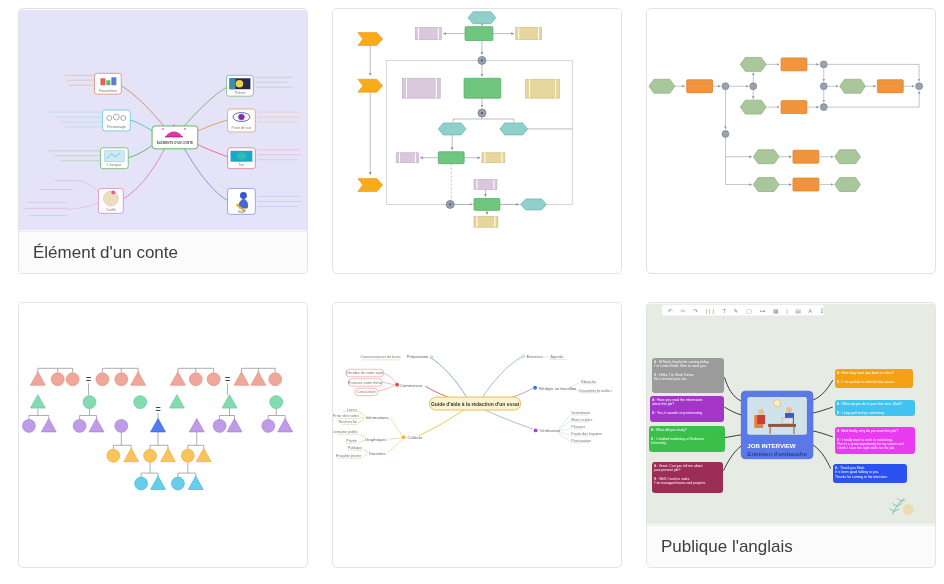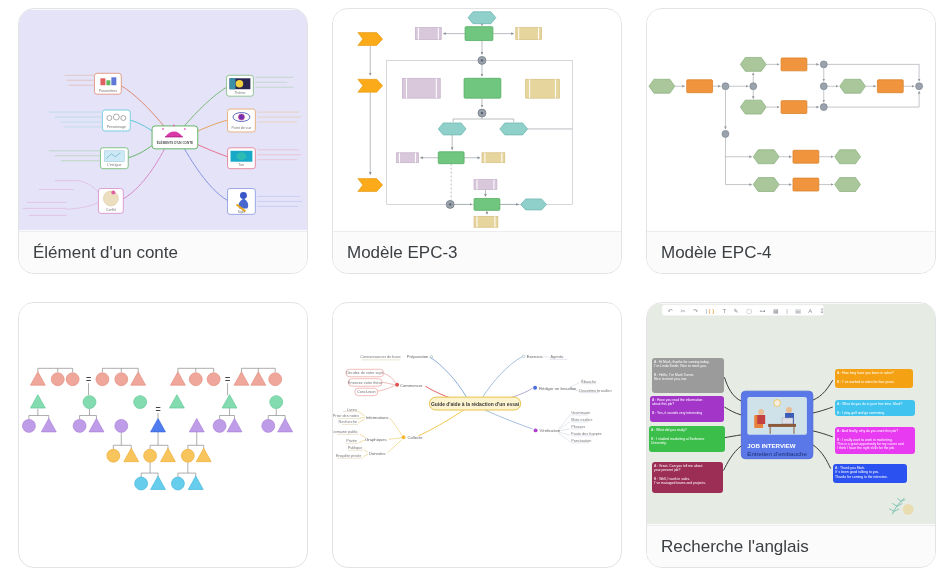--- a/index.html
+++ b/index.html
@@ -1,21 +1,21 @@
 <!DOCTYPE html>
 <html><head>
 <meta charset="utf-8">
 <style>
   html,body{margin:0;padding:0;}
   body{width:944px;height:584px;background:#ffffff;position:relative;overflow:hidden;
        font-family:"Liberation Sans",sans-serif;}
   .grid{position:absolute;left:18px;top:8px;display:grid;
         grid-template-columns:repeat(3,290px);grid-auto-rows:266px;gap:28px 24px;}
   .card{box-sizing:border-box;width:290px;height:266px;border:1px solid #e3e3e5;
-        border-radius:16px;overflow:hidden;background:#fff;cursor:pointer;}
+        border-radius:5px;overflow:hidden;background:#fff;cursor:pointer;}
   .thumb{position:relative;width:288px;height:222px;overflow:hidden;}
   .thumb svg{display:block;width:288px;height:222px;}
   .card-title{height:41px;line-height:41px;padding:0 14px;font-size:17px;color:#3c4043;
         background:#fbfbfc;border-top:1px solid #ededef;white-space:nowrap;overflow:hidden;}
   
   .n6{position:absolute;border-radius:3px;color:#fff;overflow:hidden;}
   .t6{font-size:10px;line-height:1.3;transform:scale(0.34);transform-origin:0 0;
       width:290%;white-space:pre-line;padding:4px 6px;}
   .bg-gray{background:#9b9b9b;} .bg-purple{background:#a335c9;}
   .bg-green{background:#3bbf4a;} .bg-maroon{background:#9c2d55;}
@@ -198,21 +198,20 @@
         <g>
           <circle cx="150" cy="51" r="4" fill="#9aa3ad" stroke="#747d87" stroke-width="0.8"></circle>
           <circle cx="150" cy="104" r="4" fill="#9aa3ad" stroke="#747d87" stroke-width="0.8"></circle>
           <circle cx="118" cy="196" r="4" fill="#9aa3ad" stroke="#747d87" stroke-width="0.8"></circle>
           <circle cx="150" cy="51" r="1.2" fill="#5a626b"></circle>
           <circle cx="150" cy="104" r="1.2" fill="#5a626b"></circle>
           <circle cx="118" cy="196" r="1.2" fill="#5a626b"></circle>
         </g>
       </svg>
     </div>
-    <div class="card-title">Modèle EPC-3</div>
   </div>
 
   <div class="card">
     <div class="thumb">
       <svg viewBox="0 0 290 222">
         <defs>
           <marker id="ar3" markerWidth="5" markerHeight="5" refX="3.6" refY="2" orient="auto">
             <path d="M0,0 L4,2 L0,4 Z" fill="#949aa0"></path>
           </marker>
         </defs>
@@ -265,21 +264,20 @@
           <circle cx="79" cy="77" r="3.5"></circle>
           <circle cx="107" cy="77" r="3.5"></circle>
           <circle cx="178" cy="55" r="3.5"></circle>
           <circle cx="178" cy="77" r="3.5"></circle>
           <circle cx="178" cy="98" r="3.5"></circle>
           <circle cx="274" cy="77" r="3.5"></circle>
           <circle cx="79" cy="125" r="3.5"></circle>
         </g>
       </svg>
     </div>
-    <div class="card-title">Modèle EPC-4</div>
   </div>
 
   <div class="card">
     <div class="thumb">
       <svg viewBox="0 0 290 222">
         <rect width="290" height="222" fill="#fff"></rect>
         <g stroke="#8a8a8a" stroke-width="0.7" fill="none">
           <path d="M19,69 V65 H54 V69 M39,69 V65"></path>
           <path d="M84,69 V65 H120 V69 M103,69 V65"></path>
           <path d="M160,69 V65 H196 V69 M178,69 V65"></path>
@@ -537,16 +535,16 @@
 B : I really want to work in marketing.
 This is a great opportunity for my career and
 I think I have the right skills for the job.</div>
       </div>
       <div class="n6 bg-blue" style="left:186px;top:161px;width:74px;height:19px;">
         <div class="t6">A : Thank you Mark.
 It' s been good talking to you.
 Thanks for coming to the interview.</div>
       </div>
     </div>
-    <div class="card-title">Recherche l'anglais</div>
+    <div class="card-title">Publique l'anglais</div>
   </div>
 
 </div>
 
 </body></html>

